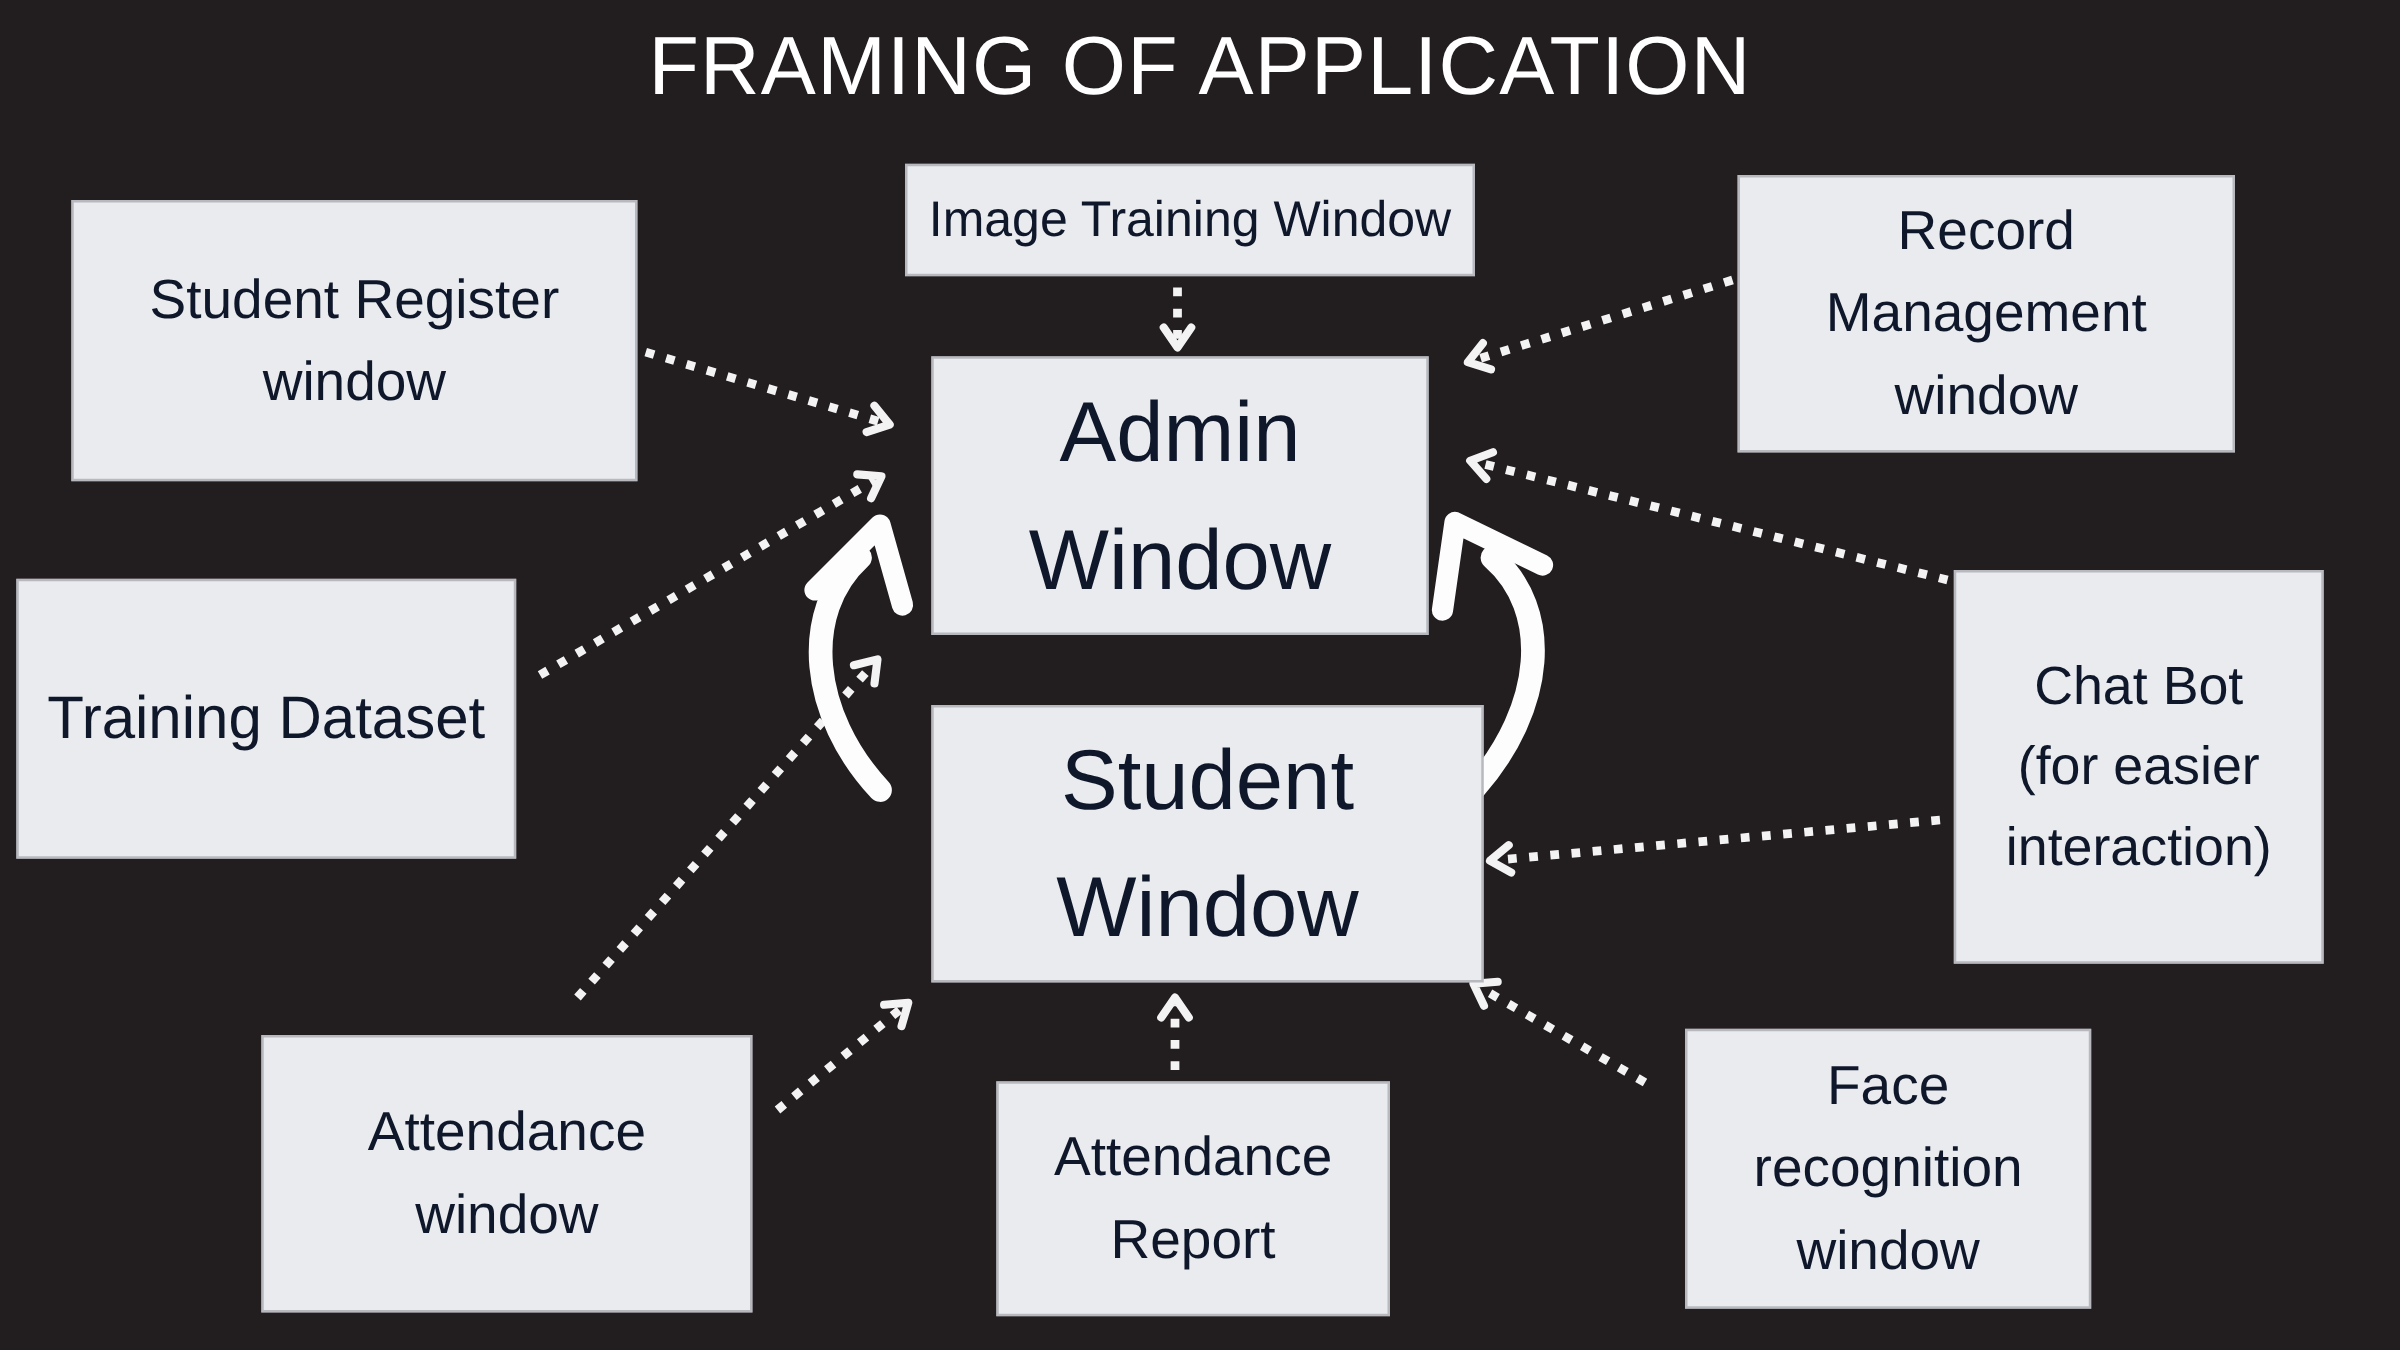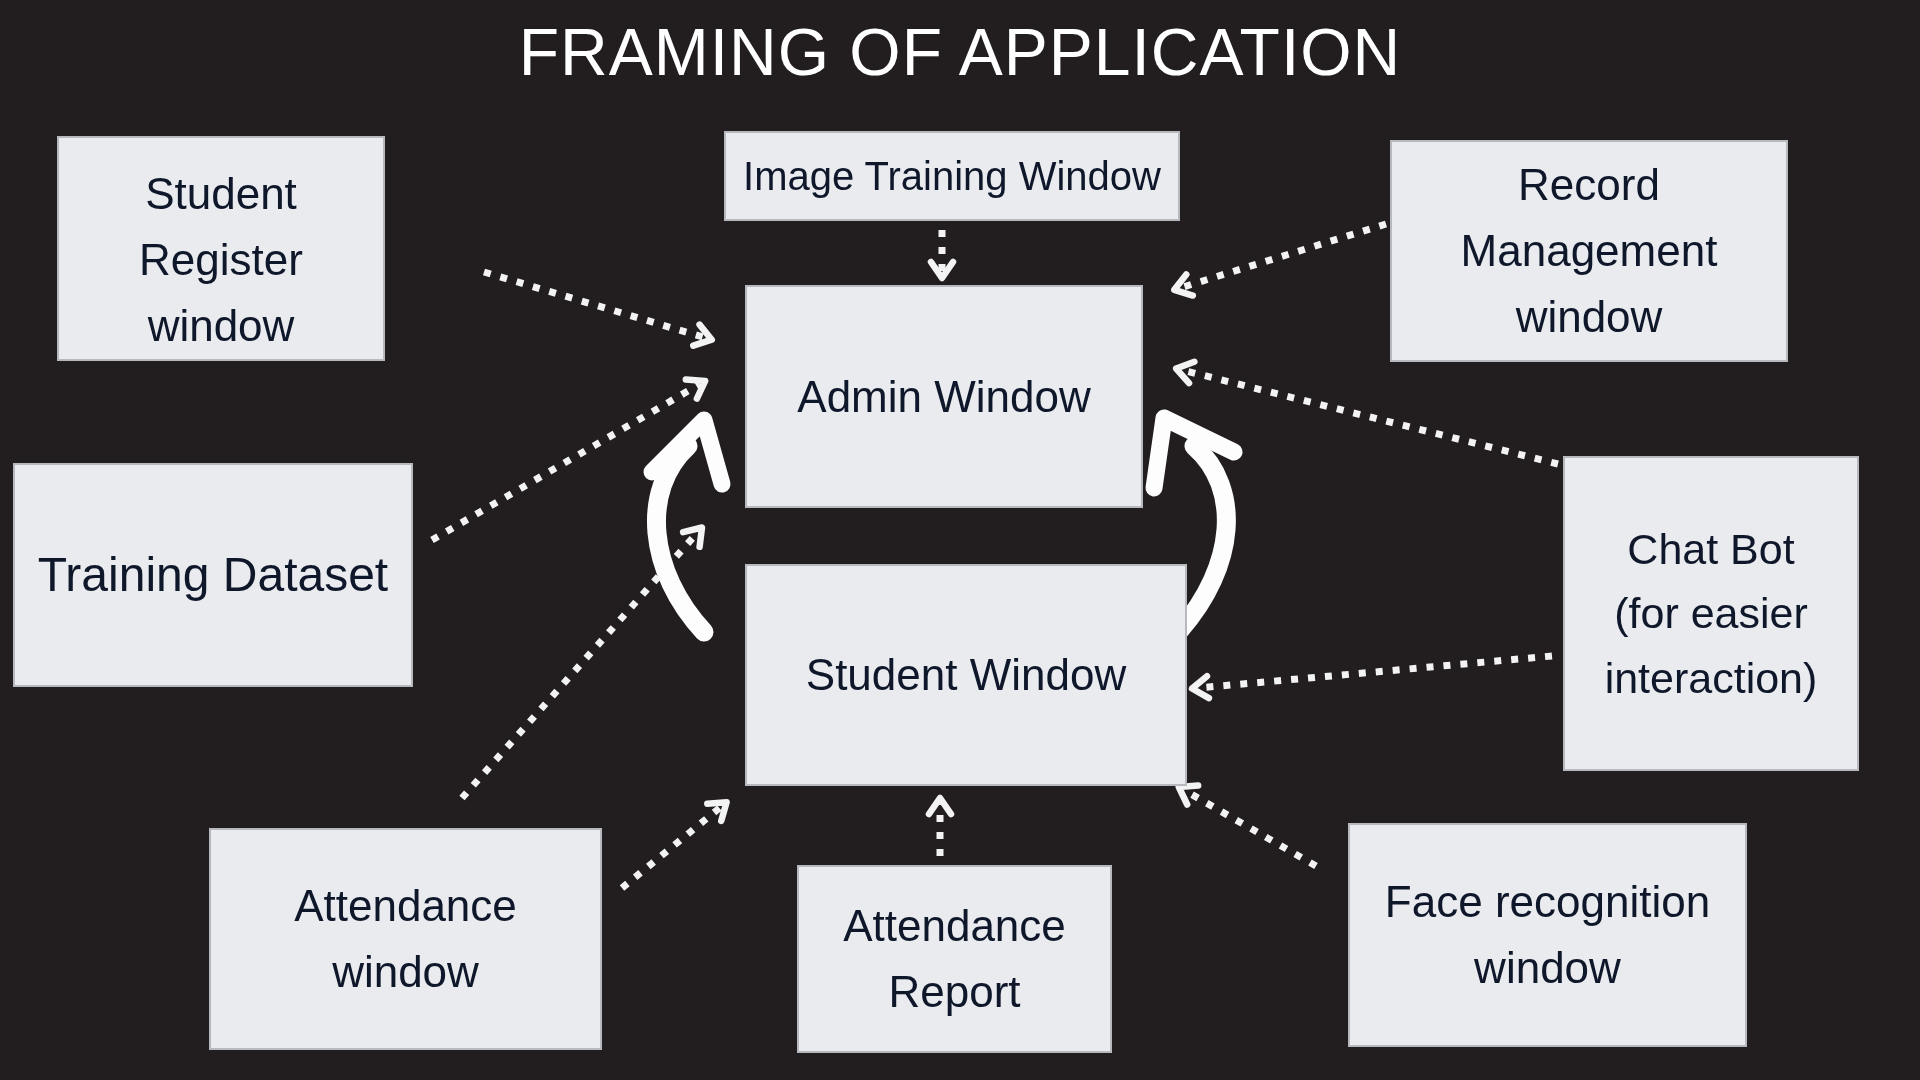--- a/index.html
+++ b/index.html
@@ -14,21 +14,21 @@
     font-size:66px;font-weight:normal;letter-spacing:1px;line-height:1.1;
   }
   .node{
     position:absolute;background:#e9ebef;
     border:2px solid rgba(125,125,132,0.45);box-sizing:border-box;
     display:flex;align-items:center;justify-content:center;
     color:#0f172a;text-align:center;
   }
   .node .label{white-space:pre-line;line-height:1.5;}
   .fs40{font-size:40px}.fs44{font-size:44px}.fs43{font-size:43px}
-  .fs48{font-size:48px}.fs52{font-size:44px}
+  .fs48{font-size:48px}.fs52{font-size:68px}
   svg.overlay{position:absolute;left:0;top:0;pointer-events:none;}
   .dotted{stroke:#f3f3f3;stroke-width:7;stroke-dasharray:7 10;fill:none;}
   .brush{stroke:#fdfdfd;fill:none;stroke-linecap:round;stroke-linejoin:round;}
 </style>
 </head>
 <body>
 
 <div class="canvas">
 
   <div class="title">FRAMING OF APPLICATION</div>
@@ -54,21 +54,21 @@
     <g>
       <path class="brush" stroke-width="19" d="M 704 632 C 648 572, 640 490, 688 446"></path>
       <path class="brush" stroke-width="17" d="M 652 472 L 704 420 L 722 484"></path>
     </g>
     <g>
       <path class="brush" stroke-width="19" d="M 1180 630 C 1236 566, 1242 488, 1194 446"></path>
       <path class="brush" stroke-width="17" d="M 1154 488 L 1164 418 L 1234 452"></path>
     </g>
   </svg>
 
-  <div class="node fs44" style="left:57px;top:136px;width:328px;height:225px;align-items:flex-end;">
+  <div class="node fs44" style="left:57px;top:160px;width:453px;height:225px;">
     <span class="label">Student Register
 window</span>
   </div>
 
   <div class="node fs40" style="left:724px;top:131px;width:456px;height:90px;">
     <span class="label">Image Training Window</span>
   </div>
 
   <div class="node fs44" style="left:1390px;top:140px;width:398px;height:222px;text-align:center;">
     <span class="label">Record Management
@@ -96,18 +96,18 @@
   <div class="node fs44" style="left:209px;top:828px;width:393px;height:222px;">
     <span class="label">Attendance
 window</span>
   </div>
 
   <div class="node fs44" style="left:797px;top:865px;width:315px;height:188px;">
     <span class="label">Attendance
 Report</span>
   </div>
 
-  <div class="node fs44" style="left:1348px;top:823px;width:399px;height:224px;">
+  <div class="node fs44" style="left:1348px;top:823px;width:325px;height:224px;">
     <span class="label">Face recognition
 window</span>
   </div>
 
 </div>
 
 </body></html>

